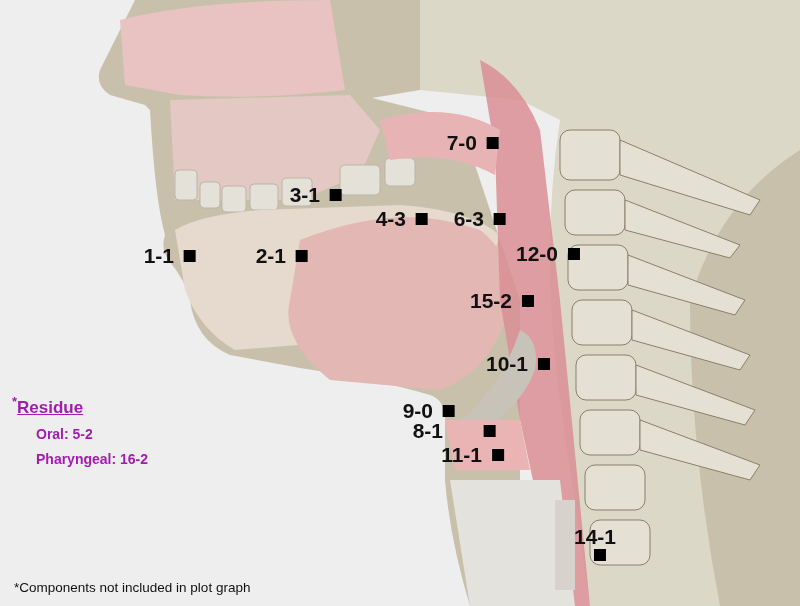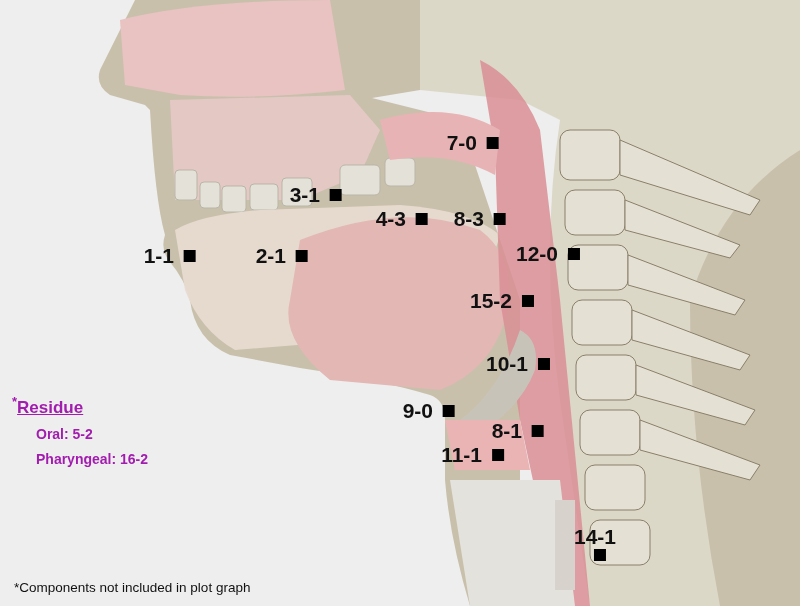--- a/index.html
+++ b/index.html
@@ -110,21 +110,21 @@
     </div>
   <div class="marker" style="left:342px;top:195px;">
       <span>3-1</span>
       <span class="sq"></span>
     </div>
   <div class="marker" style="left:428px;top:219px;">
       <span>4-3</span>
       <span class="sq"></span>
     </div>
   <div class="marker" style="left:506px;top:219px;">
-      <span>8-3</span>
+      <span>6-3</span>
       <span class="sq"></span>
     </div>
   <div class="marker" style="left:499px;top:143px;">
       <span>7-0</span>
       <span class="sq"></span>
     </div>
   <div class="marker" style="left:580px;top:254px;">
       <span>12-0</span>
       <span class="sq"></span>
     </div>
@@ -133,21 +133,21 @@
       <span class="sq"></span>
     </div>
   <div class="marker" style="left:550px;top:364px;">
       <span>10-1</span>
       <span class="sq"></span>
     </div>
   <div class="marker" style="left:455px;top:411px;">
       <span>9-0</span>
       <span class="sq"></span>
     </div>
-  <div class="marker" style="left:544px;top:431px;">
+  <div class="marker" style="left:496px;top:431px;gap:31px;">
       <span>8-1</span>
       <span class="sq"></span>
     </div>
   <div class="marker" style="left:504px;top:455px;">
       <span>11-1</span>
       <span class="sq"></span>
     </div>
   <div class="marker" style="left:616px;top:543px;flex-direction:column;">
       <span>14-1</span>
       <span class="sq"></span>

